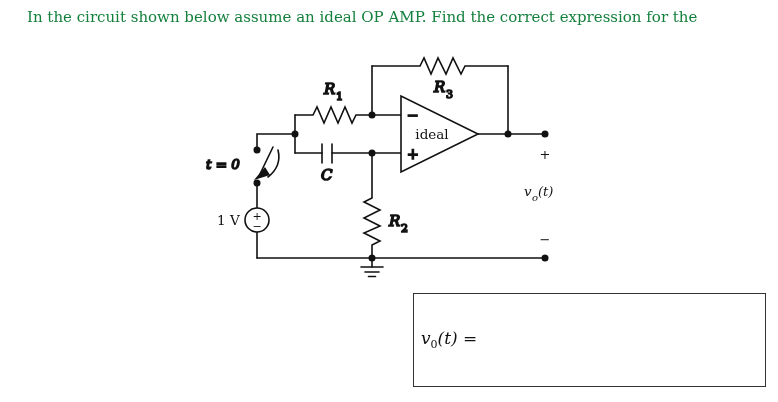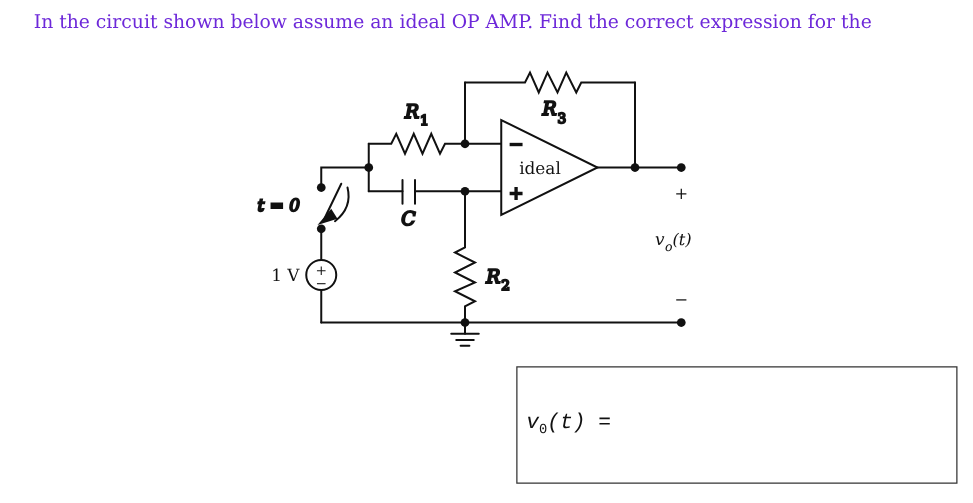--- a/index.html
+++ b/index.html
@@ -9,36 +9,35 @@
     background:#ffffff;
     font-family:"DejaVu Serif", serif;
     color:#161616;
     overflow:hidden;
   }
   .problem-text{
     position:absolute;
     left:8px;top:7px;right:6px;
     font-size:15px;
     line-height:21px;
-    color:#6d28d9;
+    color:#15803d;
   }
   .ptext-line.line1{text-indent:19px;}
   .math-it{font-style:italic;}
   .circuit-svg{position:absolute;left:0;top:0;}
   .answer-box{
     position:absolute;
     left:413px;top:293px;
     width:344px;height:92px;
     border:1.6px solid #333333;
     background:#ffffff;
     display:flex;
     align-items:center;
     padding-left:7px;
     box-sizing:content-box;
-    font-family:Liberation Mono, monospace;
   }
   .answer-label{
     font-size:17px;
     font-style:italic;
     color:#111111;
   }
   .answer-label sub{
     font-size:11px;
     font-style:normal;
   }

